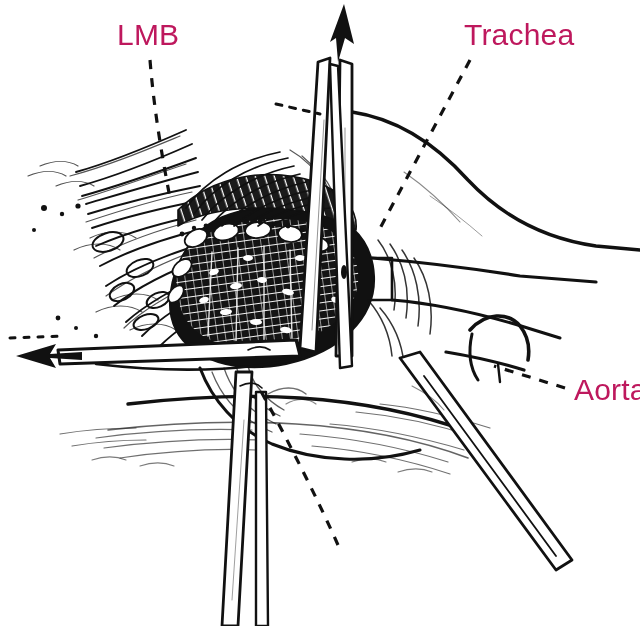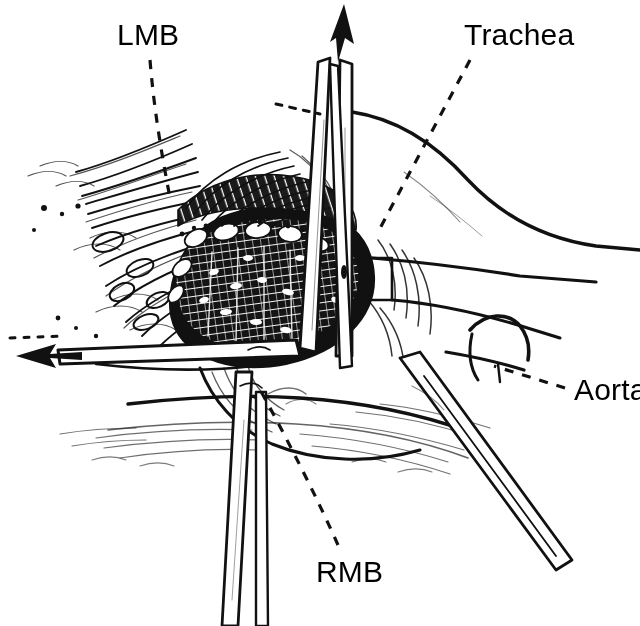--- a/index.html
+++ b/index.html
@@ -26,21 +26,21 @@
     left: 0;
     width: 640px;
     height: 626px;
     display: block;
   }
   .anno-label {
     position: absolute;
     font-family: "Liberation Sans", sans-serif;
     font-size: 30px;
     font-weight: 400;
-    color: #000000;
+    color: #be185d;
     letter-spacing: 0.2px;
     white-space: nowrap;
     line-height: 1;
   }
   #label-lmb   { left: 117px; top: 20px; }
   #label-trachea { left: 464px; top: 20px; }
   #label-aorta { left: 574px; top: 375px; }
   #label-rmb   { left: 316px; top: 557px; }
 </style>
 </head>
@@ -322,15 +322,14 @@
       </g>
       <g stroke="#111111" stroke-width="3" stroke-dasharray="5 9" fill="none">
         <path d="M10 338 L 62 336"></path>
       </g>
     </g>
   </svg>
 
   <div class="anno-label" id="label-lmb">LMB</div>
   <div class="anno-label" id="label-trachea">Trachea</div>
   <div class="anno-label" id="label-aorta">Aorta</div>
-  <div class="anno-label" id="label-rmb">RMB</div>
 
 </div>
 
 </body></html>

